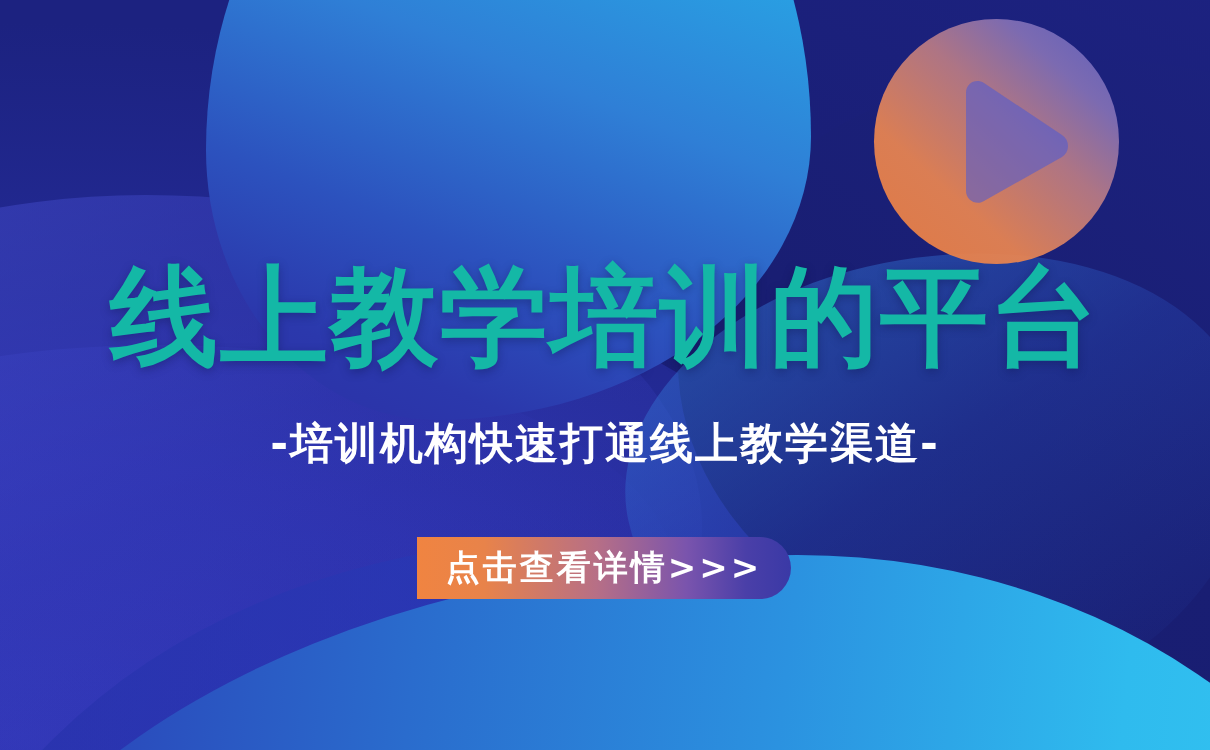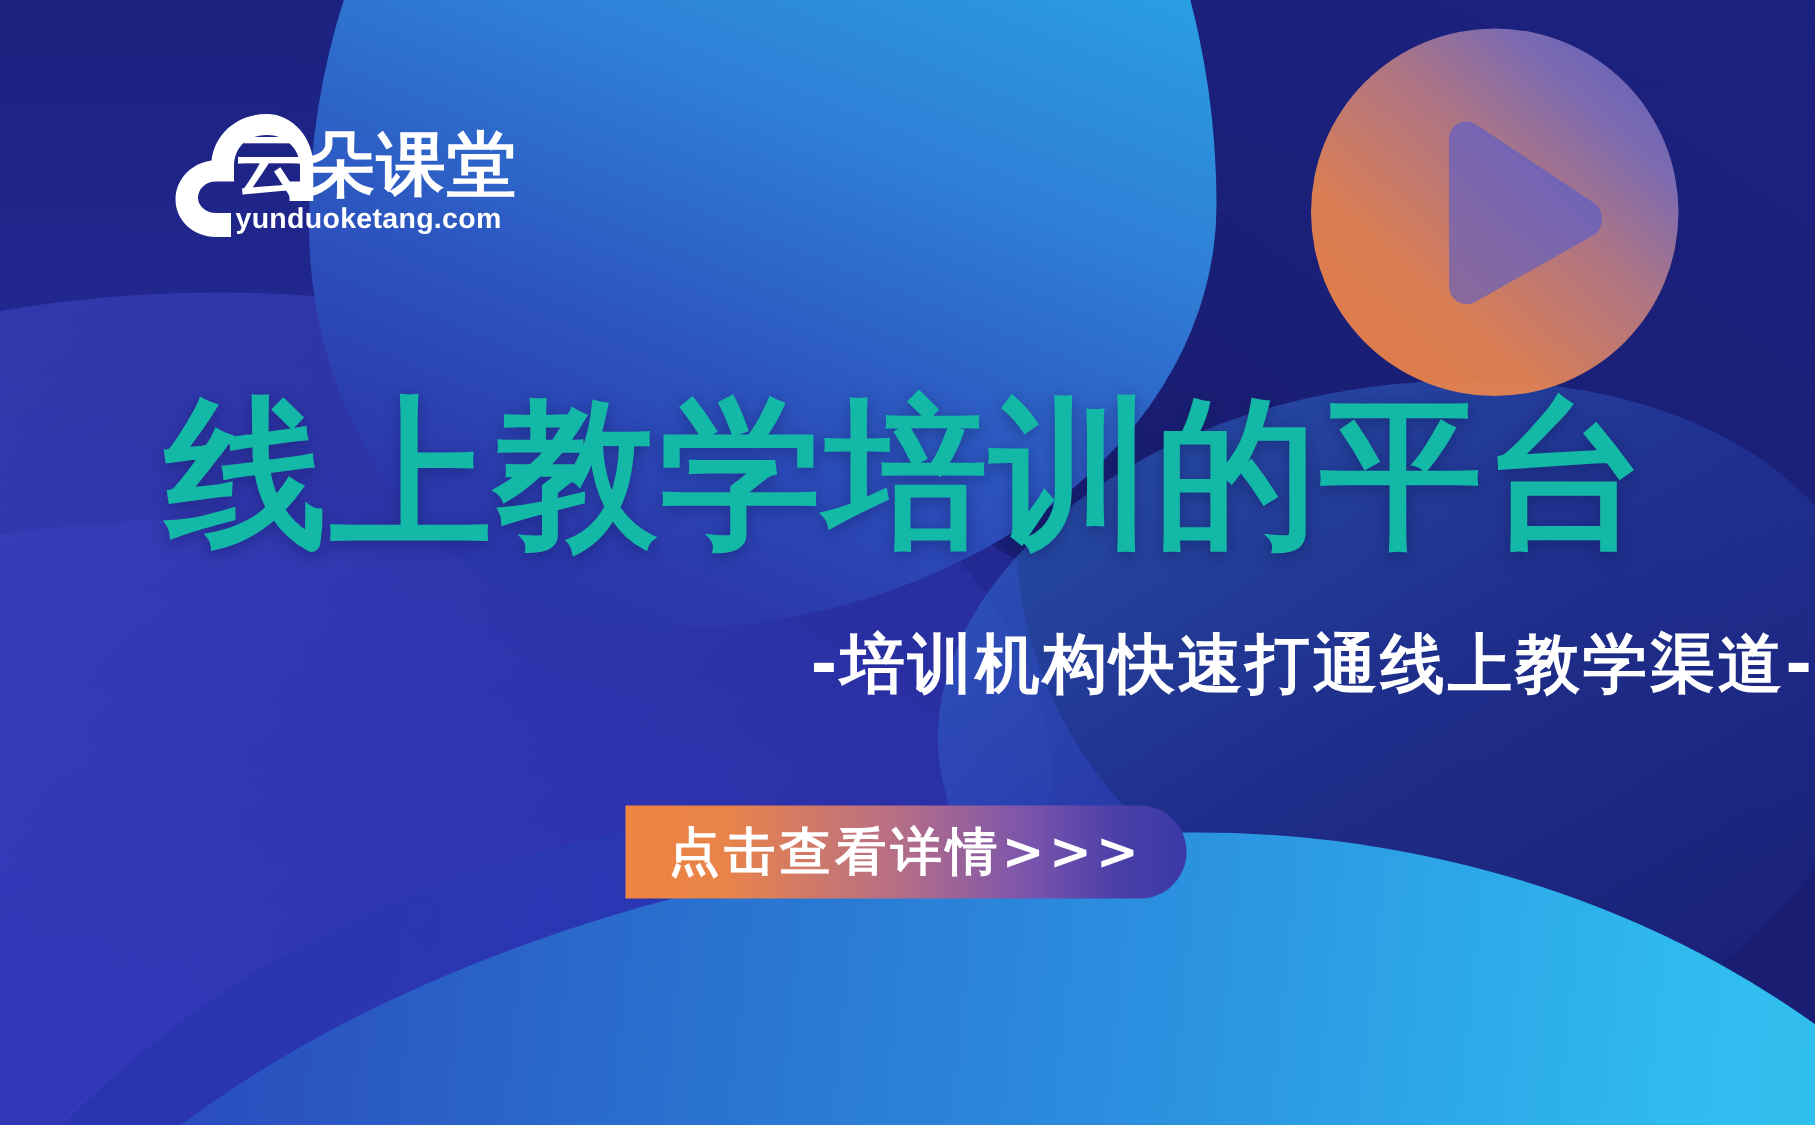--- a/index.html
+++ b/index.html
@@ -153,21 +153,21 @@
     white-space:nowrap;
     text-shadow:0 3px 10px rgba(12,16,70,.35);
     font-family:"DejaVu Sans","Liberation Sans",sans-serif;
   }
 
   
   .subtitle{
     position:absolute;
     left:0;right:0;
     top:415px;
-    text-align:right;
+    text-align:center;
     font-size:43px;
     line-height:56px;
     font-weight:bold;
     color:#ffffff;
     letter-spacing:2px;
     white-space:nowrap;
     font-family:"DejaVu Sans","Liberation Sans",sans-serif;
   }
 
   
@@ -199,31 +199,20 @@
   <div class="bg-base"></div>
   <div class="bg-dark-top"></div>
   <div class="bg-dark-right"></div>
   <div class="bg-bl-arc"></div>
   <div class="bg-left-sweep"></div>
   <div class="bg-streak"></div>
   <div class="bg-cyan-blob"></div>
   <div class="bg-wave-shadow"></div>
   <div class="bg-wave"></div>
 
-  <div class="logo">
-    <span class="logo-cloud">
-      <svg viewBox="0 0 104 100" width="104" height="100" aria-hidden="true">
-        <path d="M73 12 C52 12 38 26 36 43 C22 45 12 56 12 69 C12 83 24 94 39 94 L49 94 L49 78 L39 78 C32 78 27 73 27 68 C27 62 32 57 39 57 L51 57 L51 47 C51 33 61 26 73 26 C85 26 95 35 95 47 L95 57 L88 57 L88 70 L104 70 L104 47 C104 28 90 12 73 12 Z" fill="#ffffff"></path>
-      </svg>
-    </span>
-    <div class="logo-text">
-      <div class="logo-cn">云朵课堂</div>
-      <div class="logo-en">yunduoketang.com</div>
-    </div>
-  </div>
 
   <div class="play-wrap">
     <div class="play-circle"></div>
     <span class="play-tri">
       <svg viewBox="0 0 120 126" width="120" height="126" aria-hidden="true">
         <path d="M16 14 C16 4 26 -1 34 4 L112 56 C120 61 120 73 112 78 L34 122 C26 127 16 121 16 112 Z" fill="#4a5ad6" opacity="0.55"></path>
       </svg>
     </span>
   </div>
 

